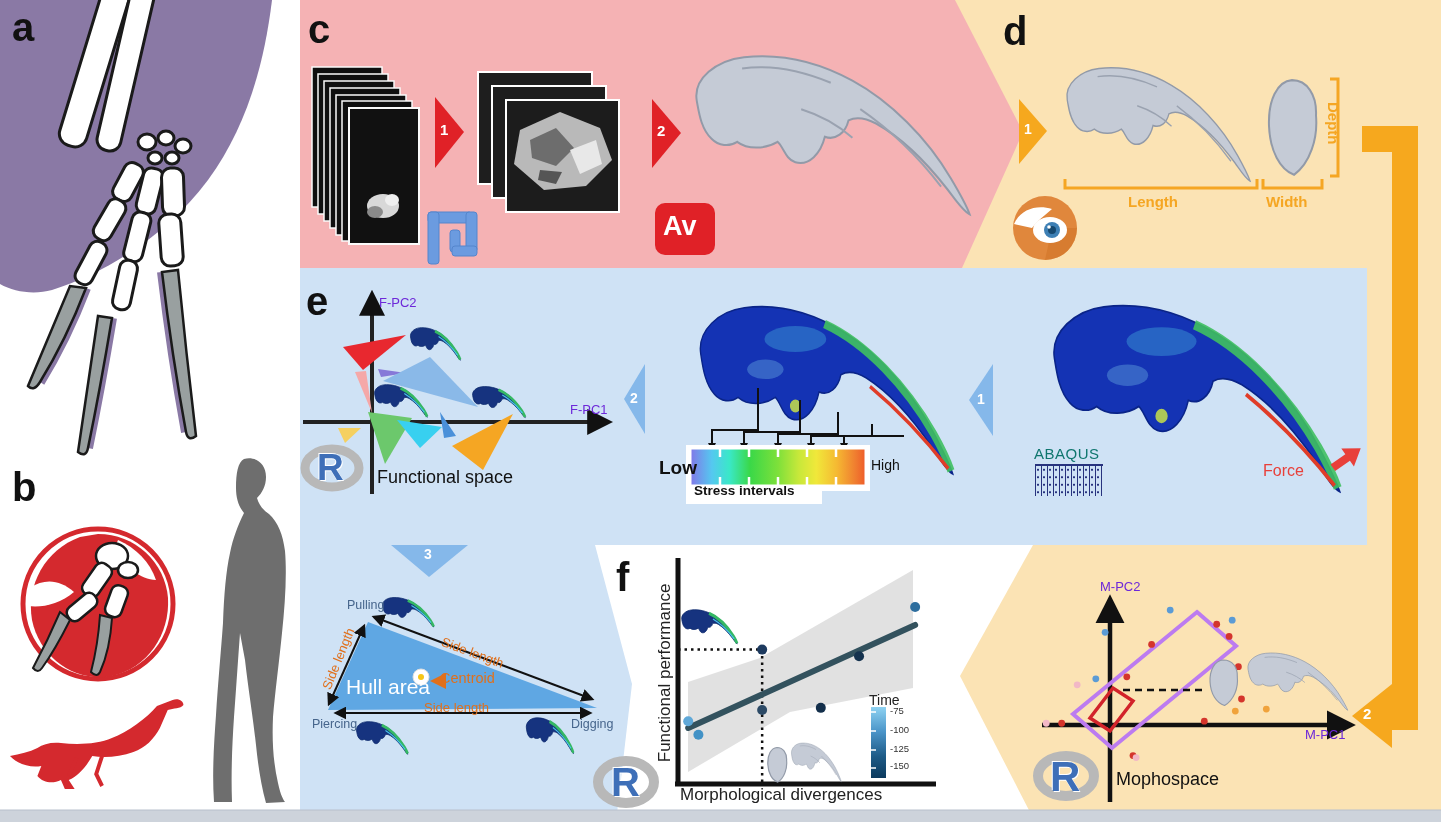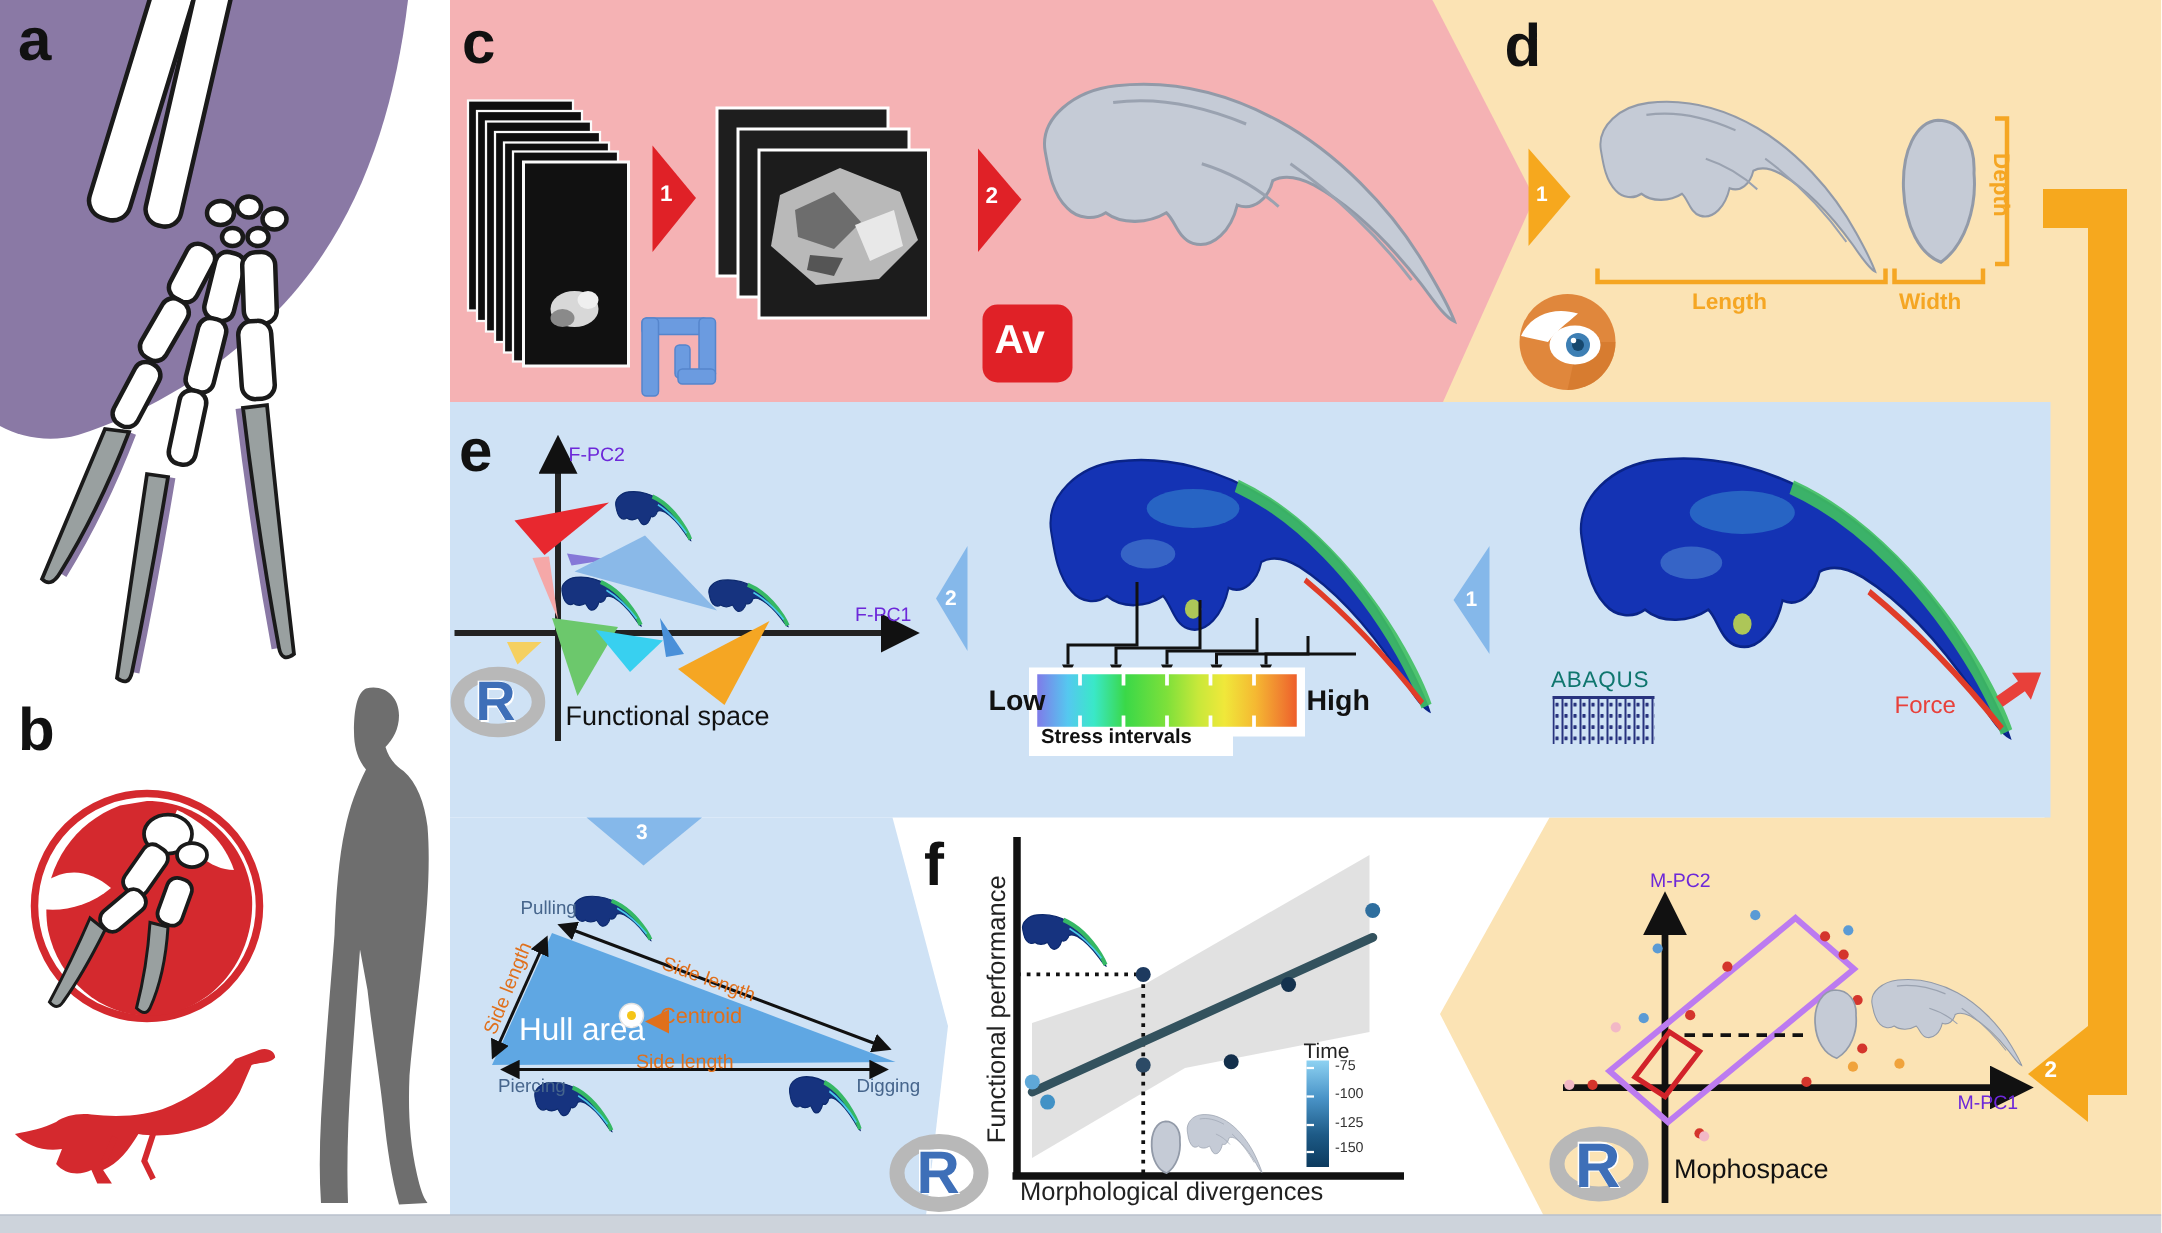--- a/index.html
+++ b/index.html
@@ -359,26 +359,26 @@
 <div class="t orange-b" style="left:1128px;top:194px">Length</div>
 <div class="t orange-b" style="left:1266px;top:194px">Width</div>
 <div class="t orange-b" style="left:1341px;top:102px;transform:rotate(90deg);transform-origin:top left">Depth</div>
 
 <div class="t axis" style="left:379px;top:296px">F-PC2</div>
 <div class="t axis" style="left:570px;top:403px">F-PC1</div>
 <div class="t" style="left:377px;top:468px;font-size:18px;color:#111">Functional space</div>
 <div class="t rchar" style="left:317px;top:449px;font-size:37px">R</div>
 
 <div class="t" style="left:659px;top:458px;font-size:19px;font-weight:bold;color:#111">Low</div>
-<div class="t" style="left:871px;top:458px;font-size:19px;font-weight:bold;color:#111">High</div>
+<div class="t" style="left:871px;top:458px;font-size:14px;font-weight:normal;color:#111">High</div>
 <div class="t" style="left:694px;top:484px;font-size:13.5px;font-weight:bold;color:#111">Stress intervals</div>
 <div class="t" style="left:1263px;top:463px;font-size:16px;font-weight:normal;color:#e8403a">Force</div>
 
 <div class="t hull-v" style="left:347px;top:599px">Pulling</div>
-<div class="t hull-v" style="left:332px;top:718px">Piercing</div>
+<div class="t hull-v" style="left:312px;top:718px">Piercing</div>
 <div class="t hull-v" style="left:571px;top:718px">Digging</div>
 <div class="t side" style="left:440px;top:646px;transform:rotate(20deg)">Side length</div>
 <div class="t side" style="left:306px;top:652px;transform:rotate(-68deg)">Side length</div>
 <div class="t side" style="left:424px;top:701px">Side length</div>
 <div class="t" style="left:346px;top:676px;font-size:21px;color:#fff">Hull area</div>
 <div class="t" style="left:440px;top:671px;font-size:14.5px;color:#e0701c">Centroid</div>
 
 <div class="t" style="left:570px;top:664px;width:190px;transform:rotate(-90deg);text-align:center;font-size:17px;color:#222">Functional performance</div>
 <div class="t" style="left:680px;top:786px;font-size:17px;color:#222">Morphological divergences</div>
 <div class="t" style="left:869px;top:693px;font-size:14px;color:#222">Time</div>

